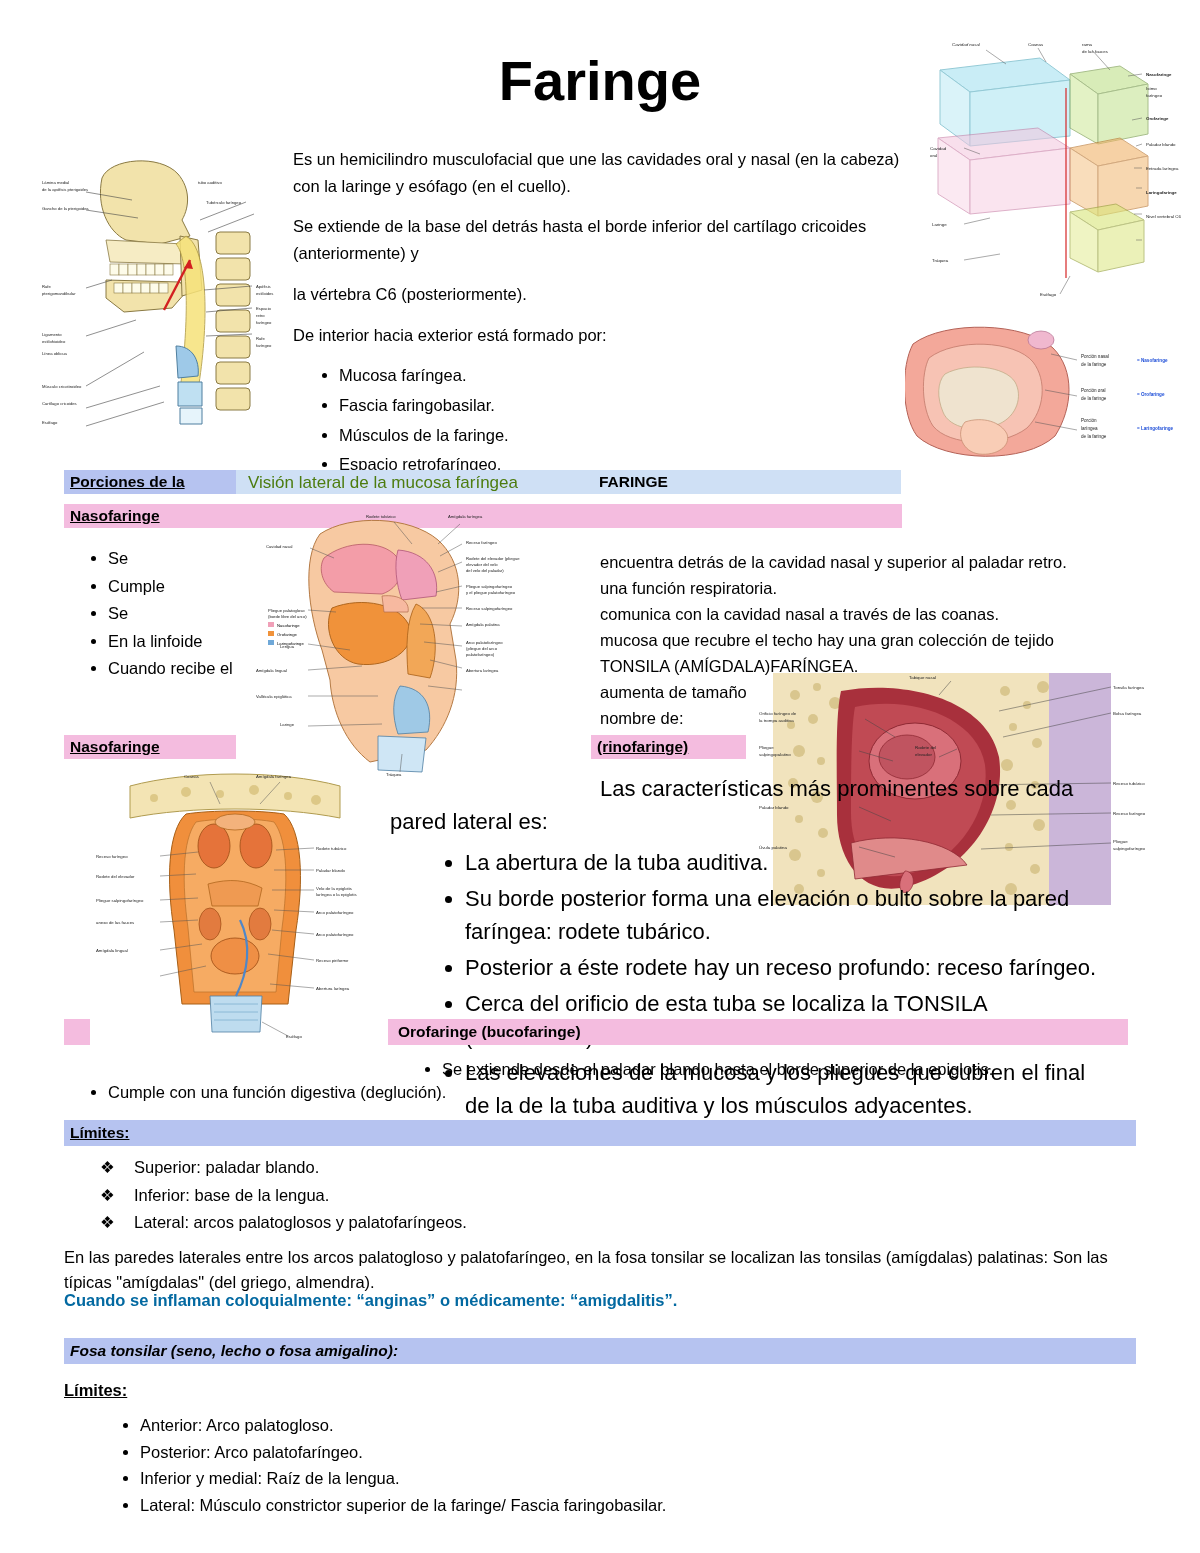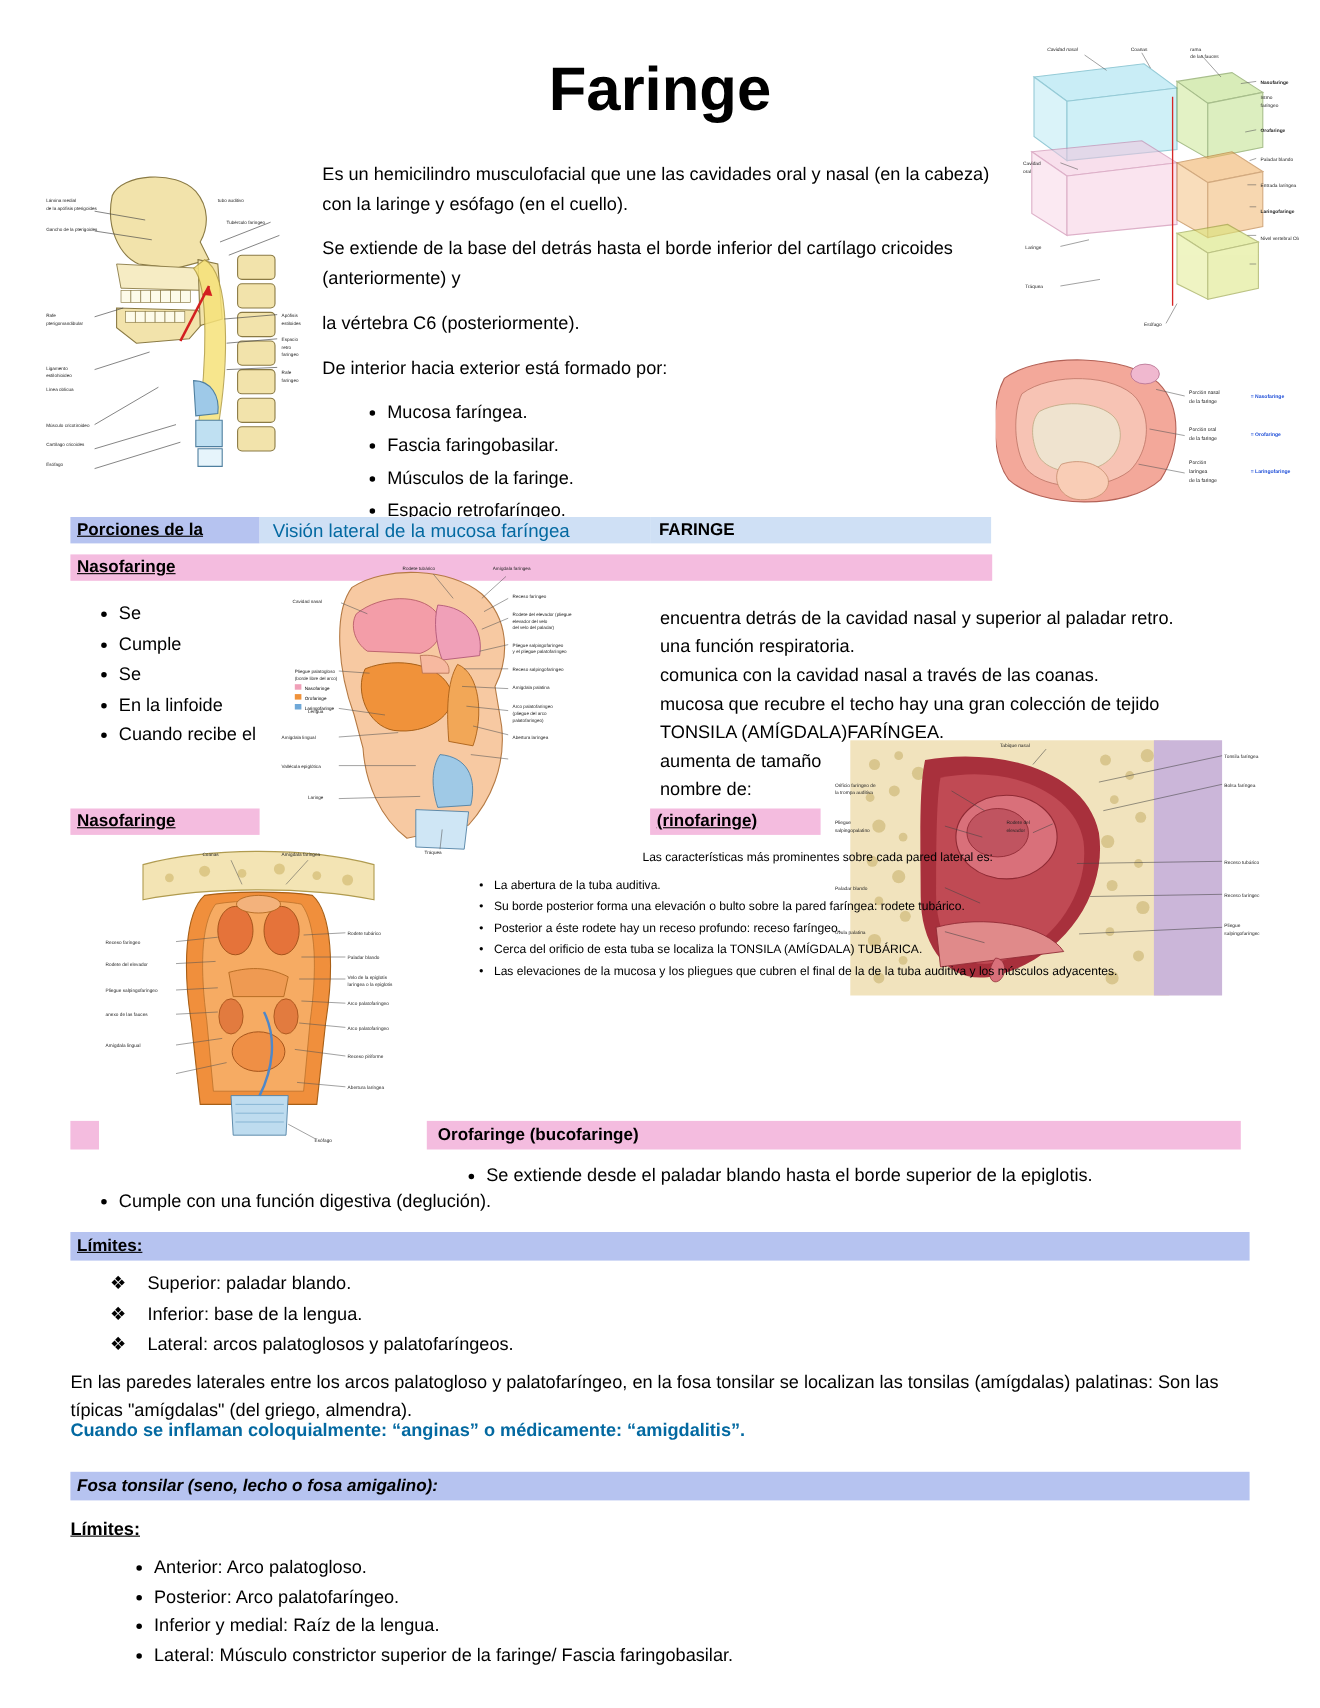--- a/index.html
+++ b/index.html
@@ -44,21 +44,21 @@
     font-size: 16.5px;
     line-height: 1.62;
   }
   .intro p { margin: 0 0 14px 0; }
 
   .intro ul {
     margin: 8px 0 0 0;
     padding-left: 46px;
   }
   .intro ul li {
-    margin: 0 0 3px 13px;
+    margin: 0 0 3px 0;
     font-size: 16.5px;
   }
 
   
   .band {
     position: absolute;
     font-size: 15.5px;
     font-weight: bold;
     padding: 3px 6px;
     box-sizing: border-box;
@@ -68,21 +68,21 @@
   .band.underline span { text-decoration: underline; }
 
   
   #porciones-band {
     left: 64px; top: 470px; width: 172px; height: 24px;
     background: #b6c3f0;
   }
   #vision-band {
     left: 236px; top: 470px; width: 355px; height: 24px;
     background: #cfe0f5;
-    font-size: 17px; font-weight: normal; color: #0369a1;
+    font-size: 17px; font-weight: normal; color: #4d7c0f;
     padding-left: 12px;
   }
   #faringe-band {
     left: 591px; top: 470px; width: 310px; height: 24px;
     background: #cfe0f5;
     padding-left: 8px;
   }
   #nasofaringe-band-1 {
     left: 64px; top: 504px; width: 838px; height: 24px;
     background: #f4bcdf;
@@ -131,22 +131,22 @@
     position: absolute;
     left: 600px; top: 550px; width: 545px;
     font-size: 16.5px;
     line-height: 1.52;
   }
   #naso-right div { margin-bottom: 1px; }
 
   
   #rino-text {
     position: absolute;
-    left: 374px; top: 772px; width: 720px;
-    font-size: 11px;
+    left: 390px; top: 772px; width: 720px;
+    font-size: 22px;
     line-height: 1.5;
   }
   #rino-text .lead { text-indent: 210px; }
   #rino-text ul { margin: 8px 0 0 0; padding-left: 55px; }
   #rino-text li { margin-bottom: 3px; margin-left: 20px; }
 
   
   #oro-list {
     position: absolute;
     left: 402px; top: 1060px; width: 720px;

